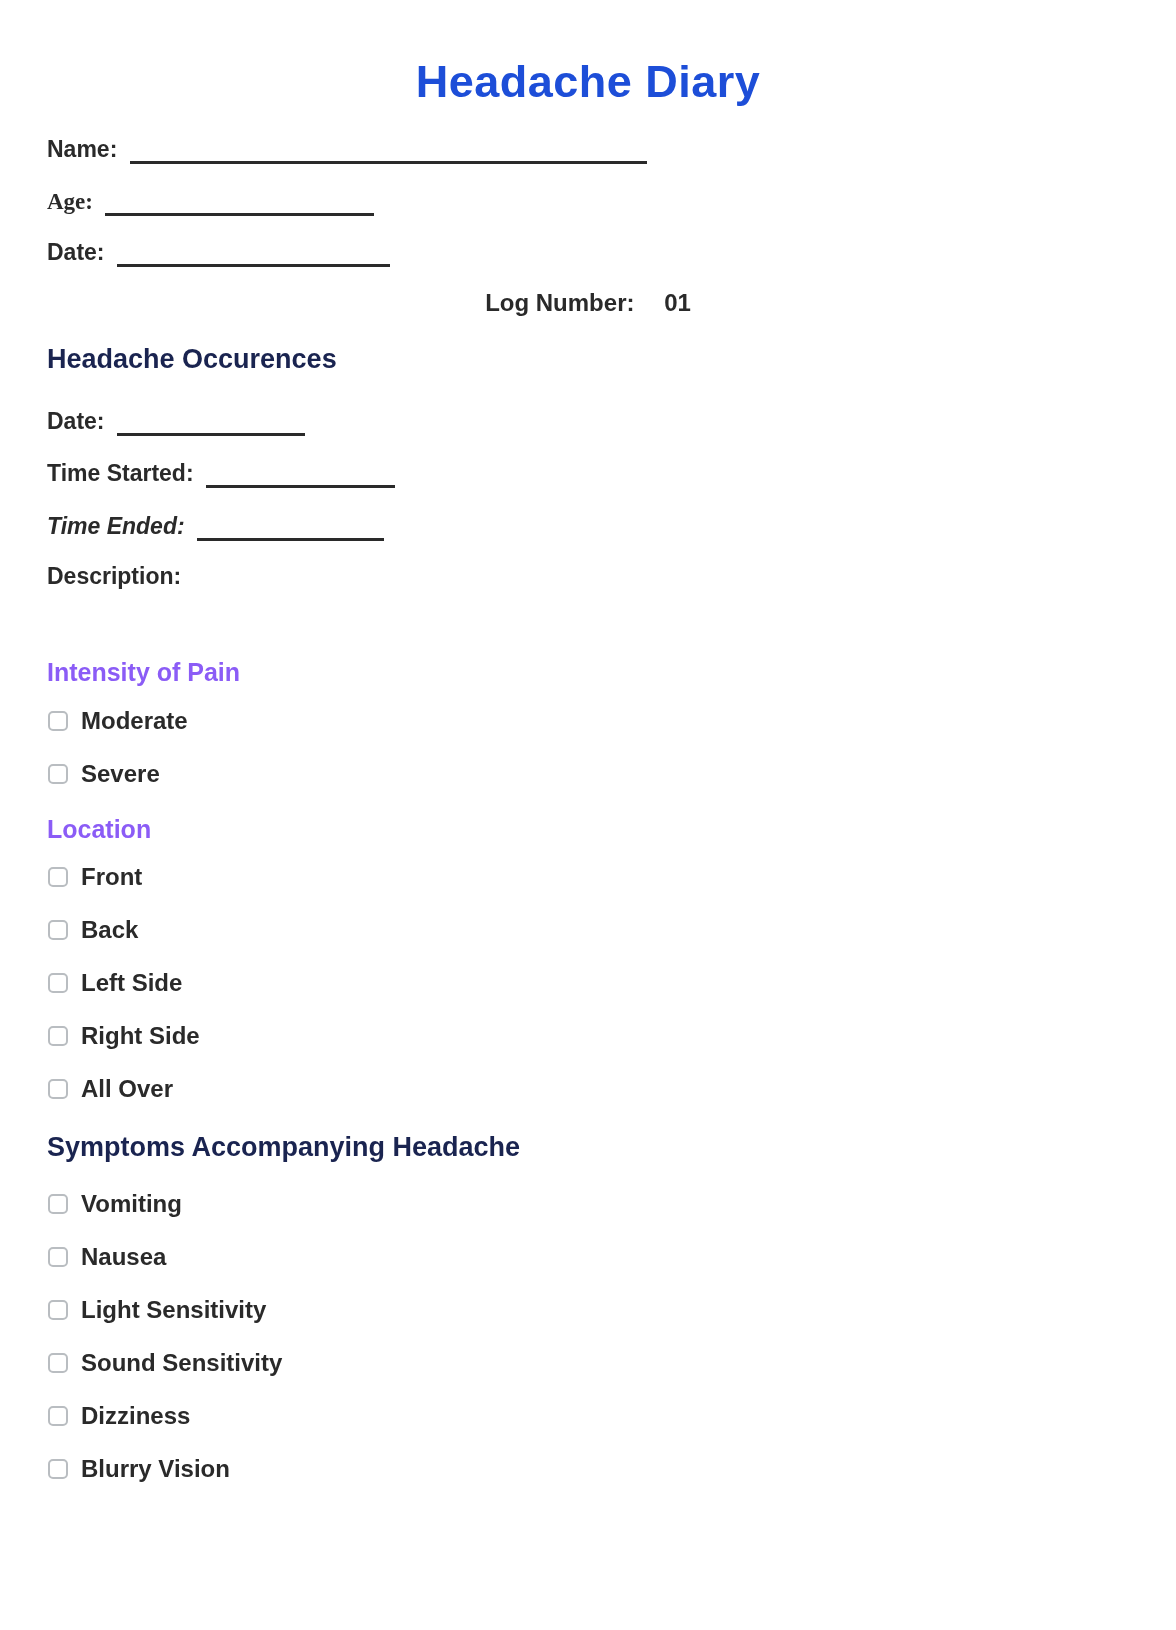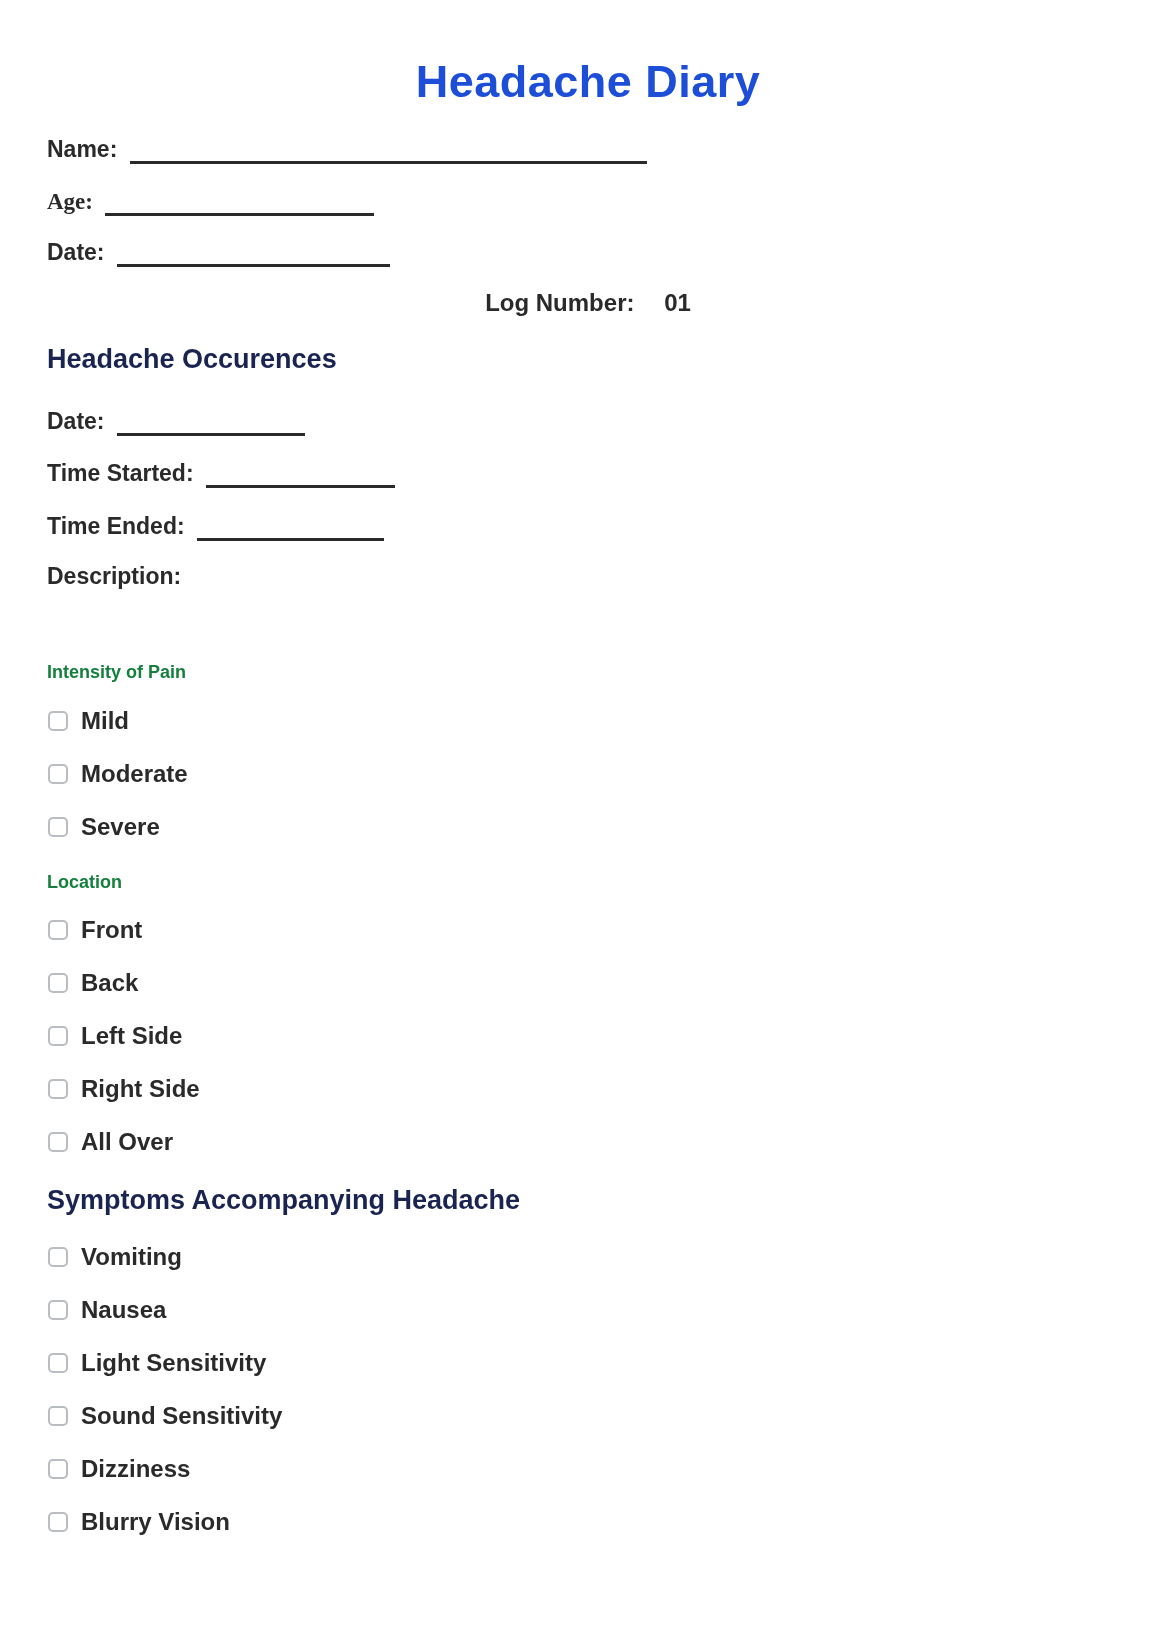--- a/index.html
+++ b/index.html
@@ -56,27 +56,27 @@
   .section-heading {
     font-size: 27px;
     line-height: 32px;
     color: #1a2450;
   }
   .heading-occurrences { margin-top: 26px; }
   .heading-symptoms    { margin-top: 28px; }
 
   .occ-date    { margin-top: 32px; }
   .occ-started { margin-top: 23px; }
-  .occ-ended   { margin-top: 24px; }
+  .occ-ended   { margin-top: 24px; font-style: italic; }
   .occ-desc    { margin-top: 21px; }
 
   .sub-heading {
-    font-size: 18px;
+    font-size: 25px;
     line-height: 30px;
-    color: #15803d;
+    color: #8b5cf6;
   }
   .sub-intensity { margin-top: 67px; }
   .sub-location  { margin-top: 26px; }
 
   .check-group { margin-top: 0; }
   .group-intensity { margin-top: 19px; }
   .group-location  { margin-top: 18px; }
   .group-symptoms  { margin-top: 26px; }
 
   .check-row {
@@ -155,24 +155,20 @@
     <div class="row occ-desc">
       <span>Description:</span>
       <span></span>
     </div>
 
     <div class="sub-heading sub-intensity">Intensity of Pain</div>
 
     <div class="check-group group-intensity">
       <div class="check-row">
         <span class="checkbox"></span>
-        <span class="check-label">Mild</span>
-      </div>
-      <div class="check-row">
-        <span class="checkbox"></span>
         <span class="check-label">Moderate</span>
       </div>
       <div class="check-row">
         <span class="checkbox"></span>
         <span class="check-label">Severe</span>
       </div>
     </div>
 
     <div class="sub-heading sub-location">Location</div>
 

